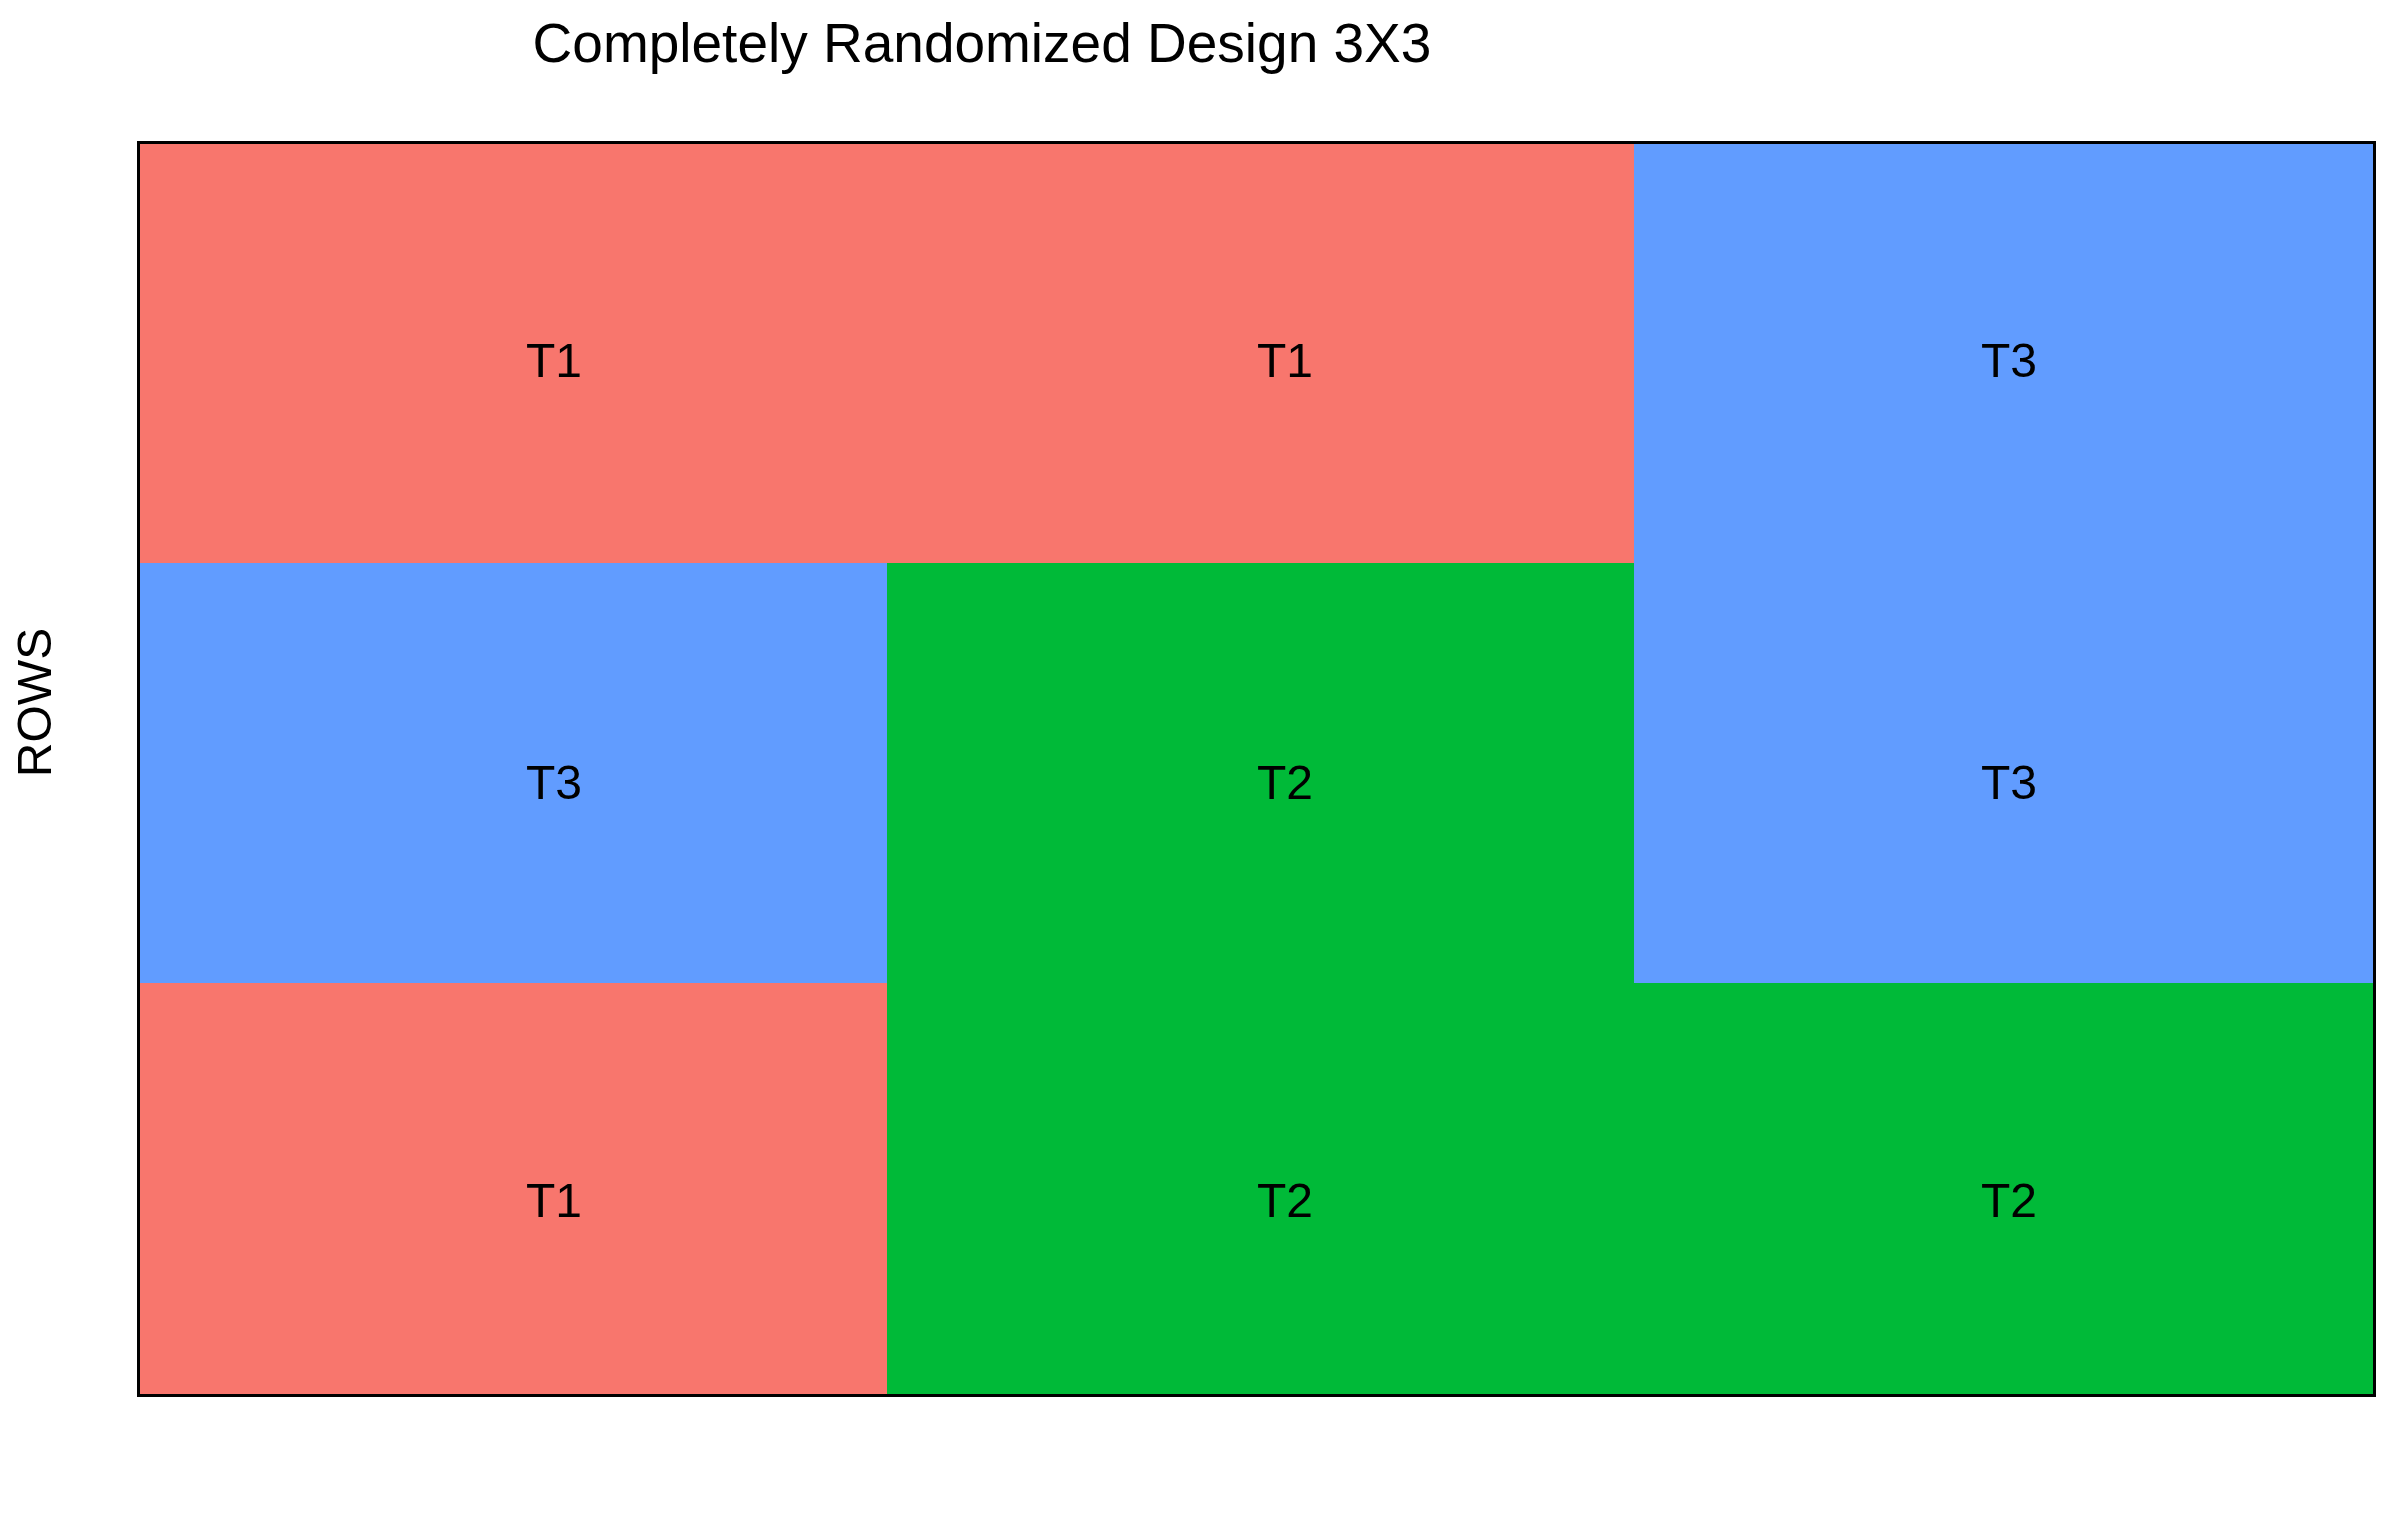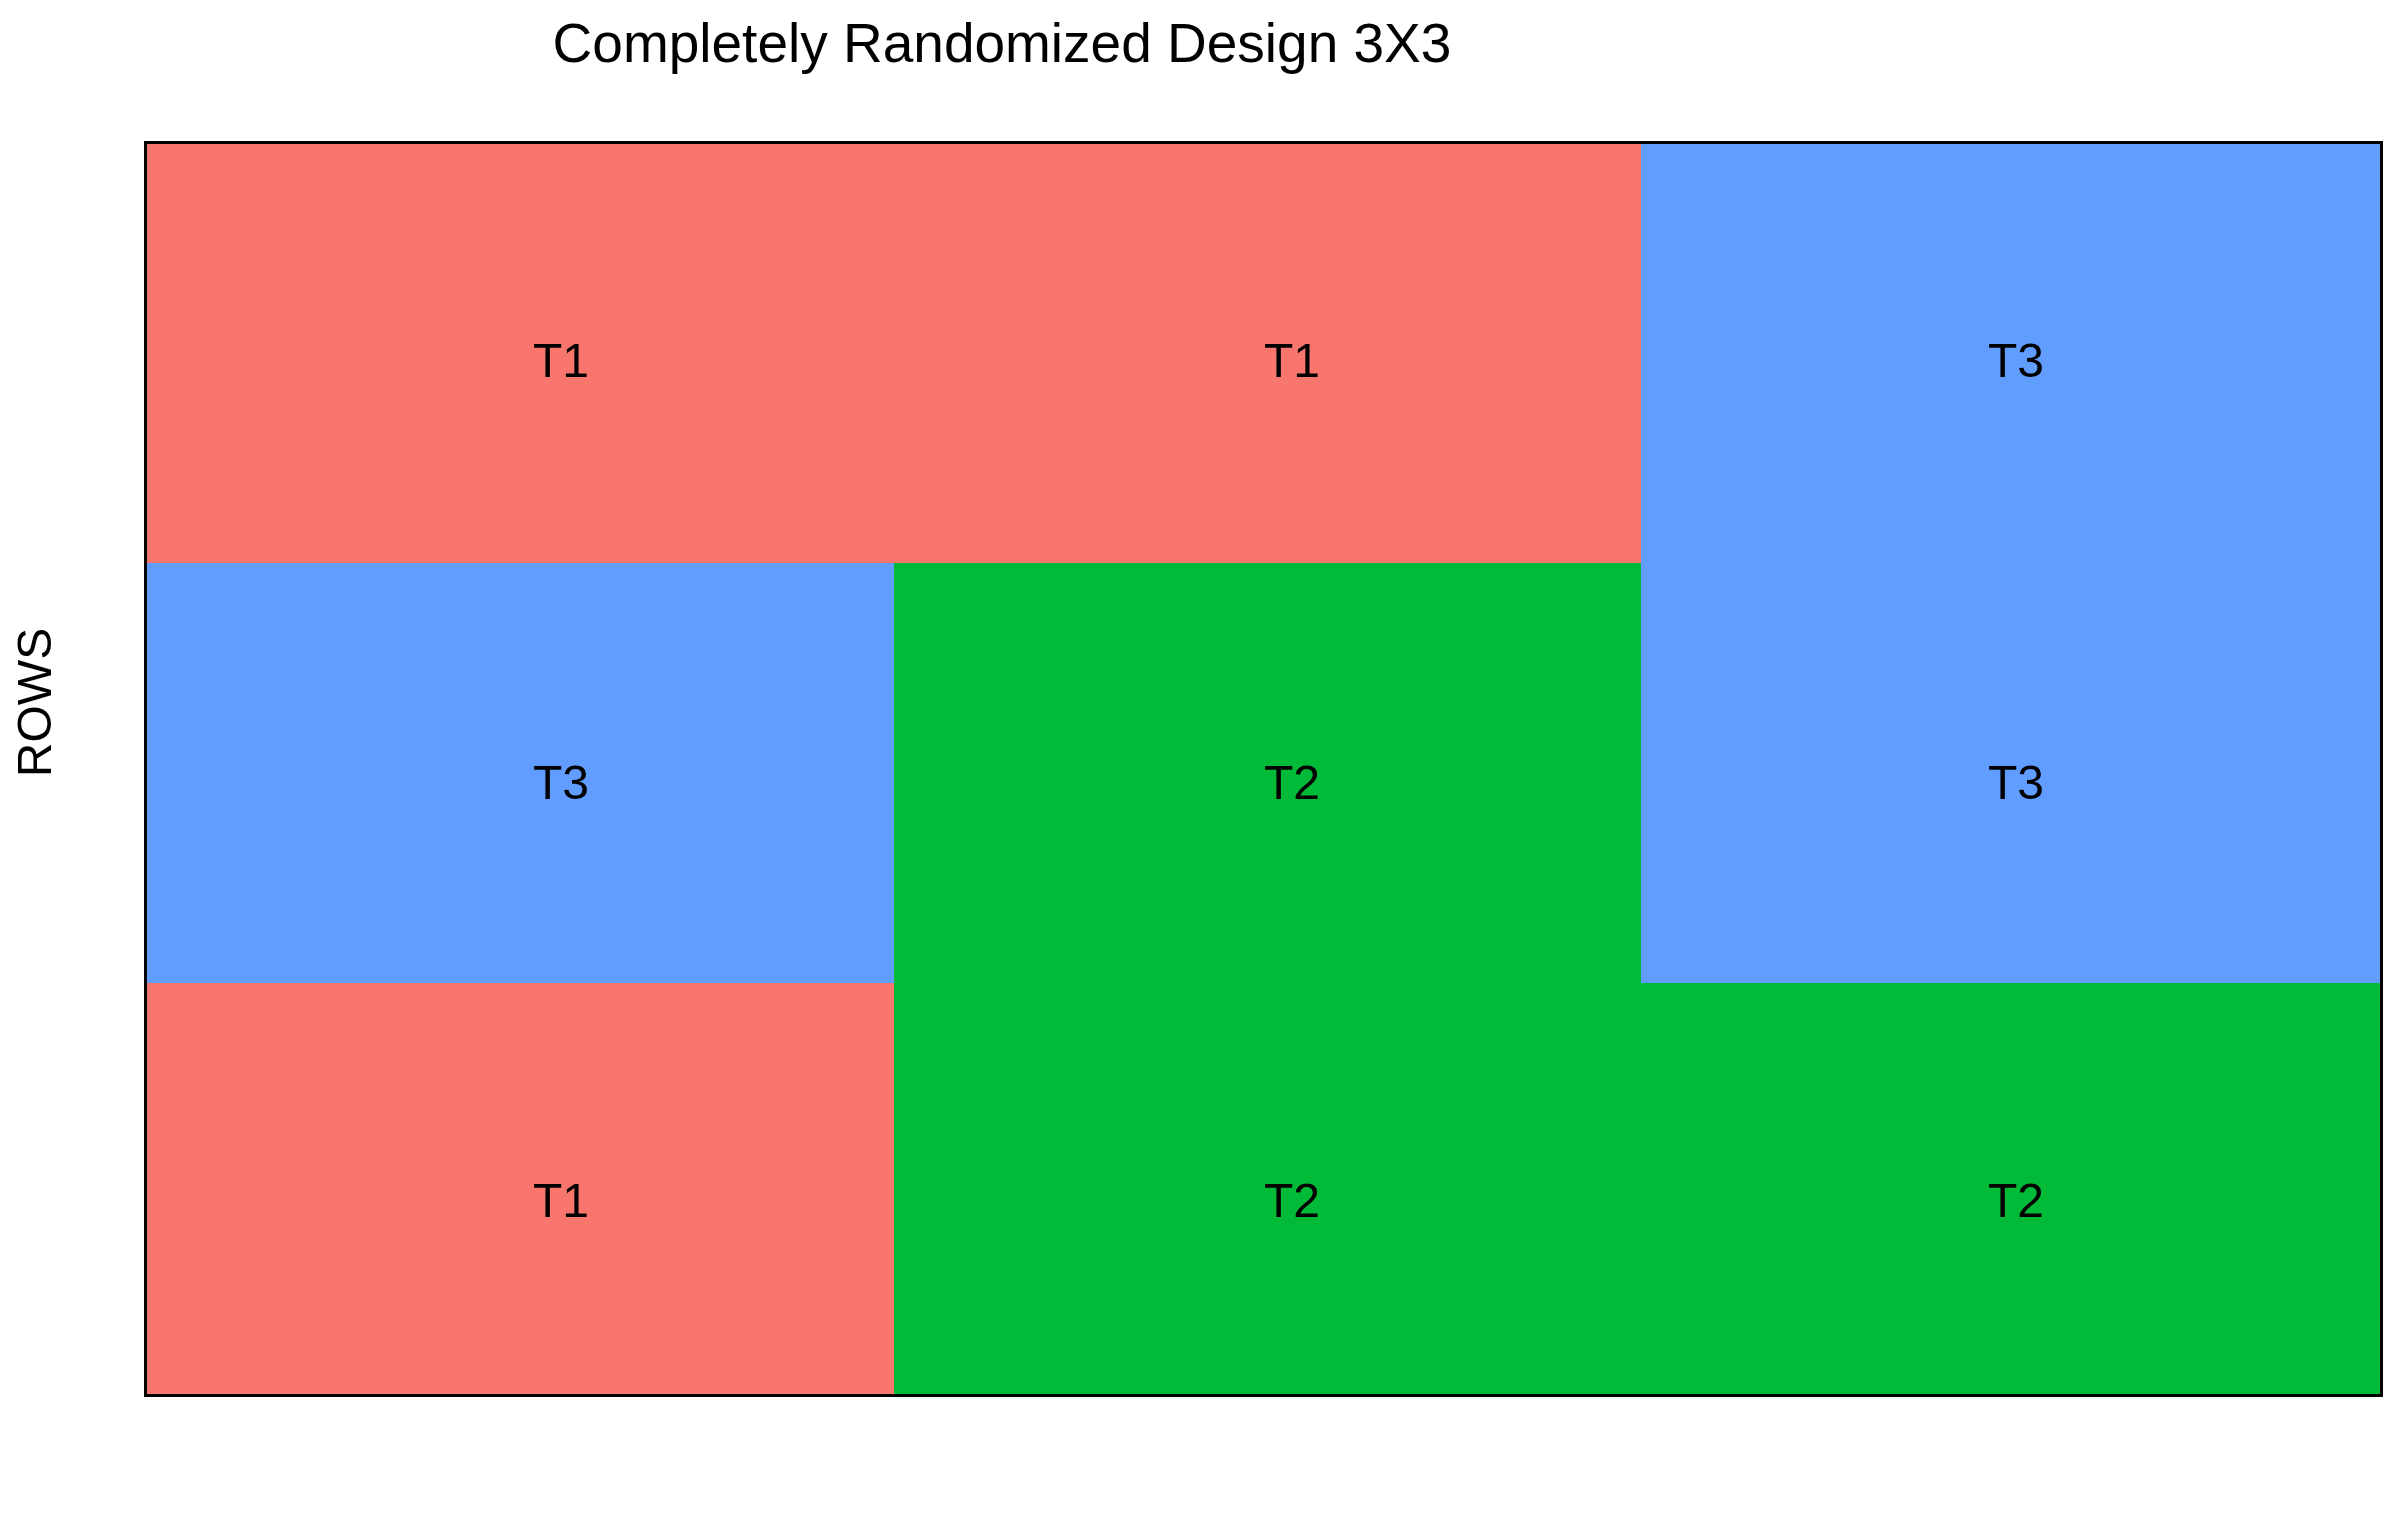--- a/index.html
+++ b/index.html
@@ -27,21 +27,20 @@
     position: absolute;
     left: 0;
     top: 7.3px;
     width: 1964px;
     text-align: center;
     font-size: 55px;
     line-height: 73px;
     color: #000000;
     letter-spacing: 0px;
     white-space: nowrap;
-    padding-left: 20px;
   }
 
   
   #y-axis-title {
     position: absolute;
     left: -89px;
     top: 677px;
     width: 247px;
     text-align: center;
     font-size: 48px;
@@ -60,21 +59,21 @@
     text-align: center;
     font-size: 48px;
     line-height: 58px;
     color: #000000;
     white-space: nowrap;
   }
 
   
   #plot-panel {
     position: absolute;
-    left: 144px;
+    left: 137px;
     top: 141px;
     width: 2239px;
     height: 1256px;
     box-sizing: border-box;
     border: 3.6px solid #000000;
     background: #ffffff;
     overflow: hidden;
   }
 
   .plot-cell {

